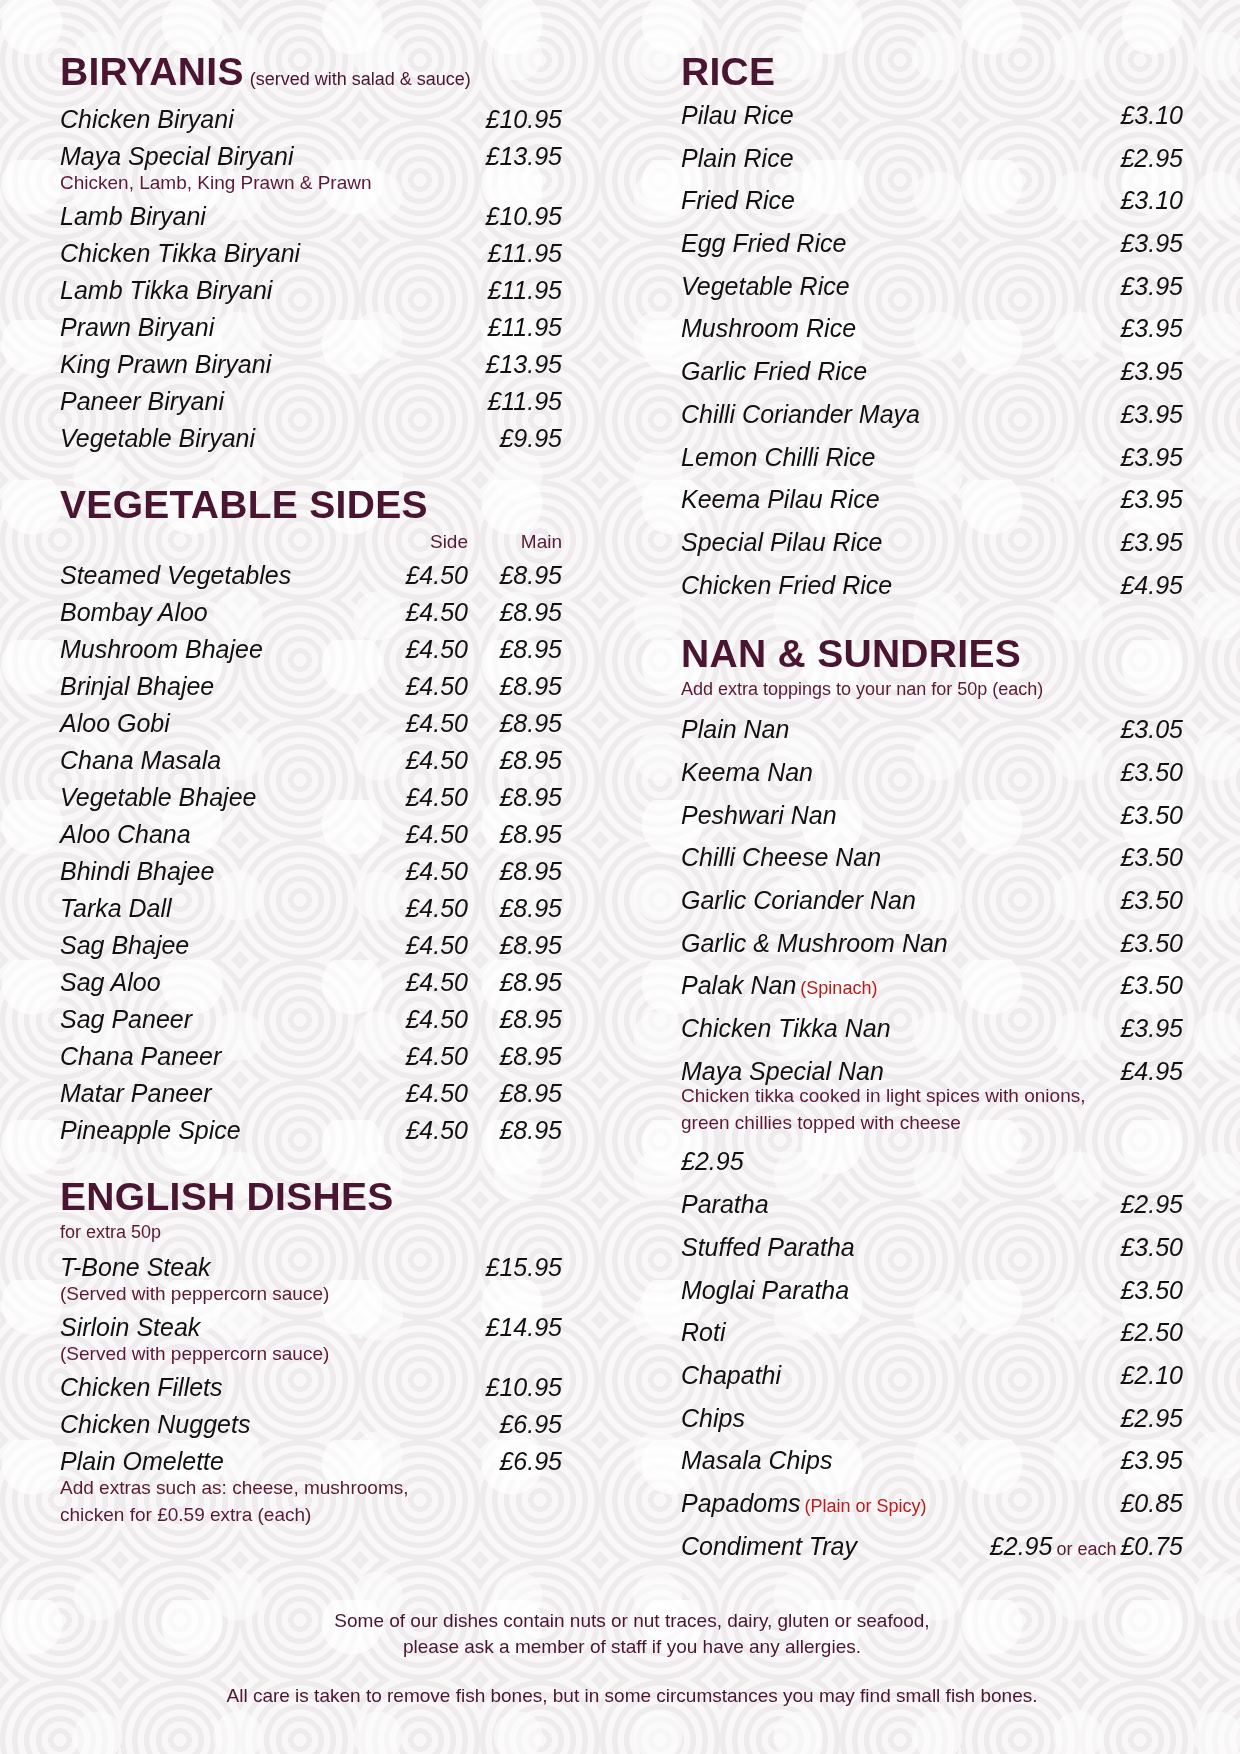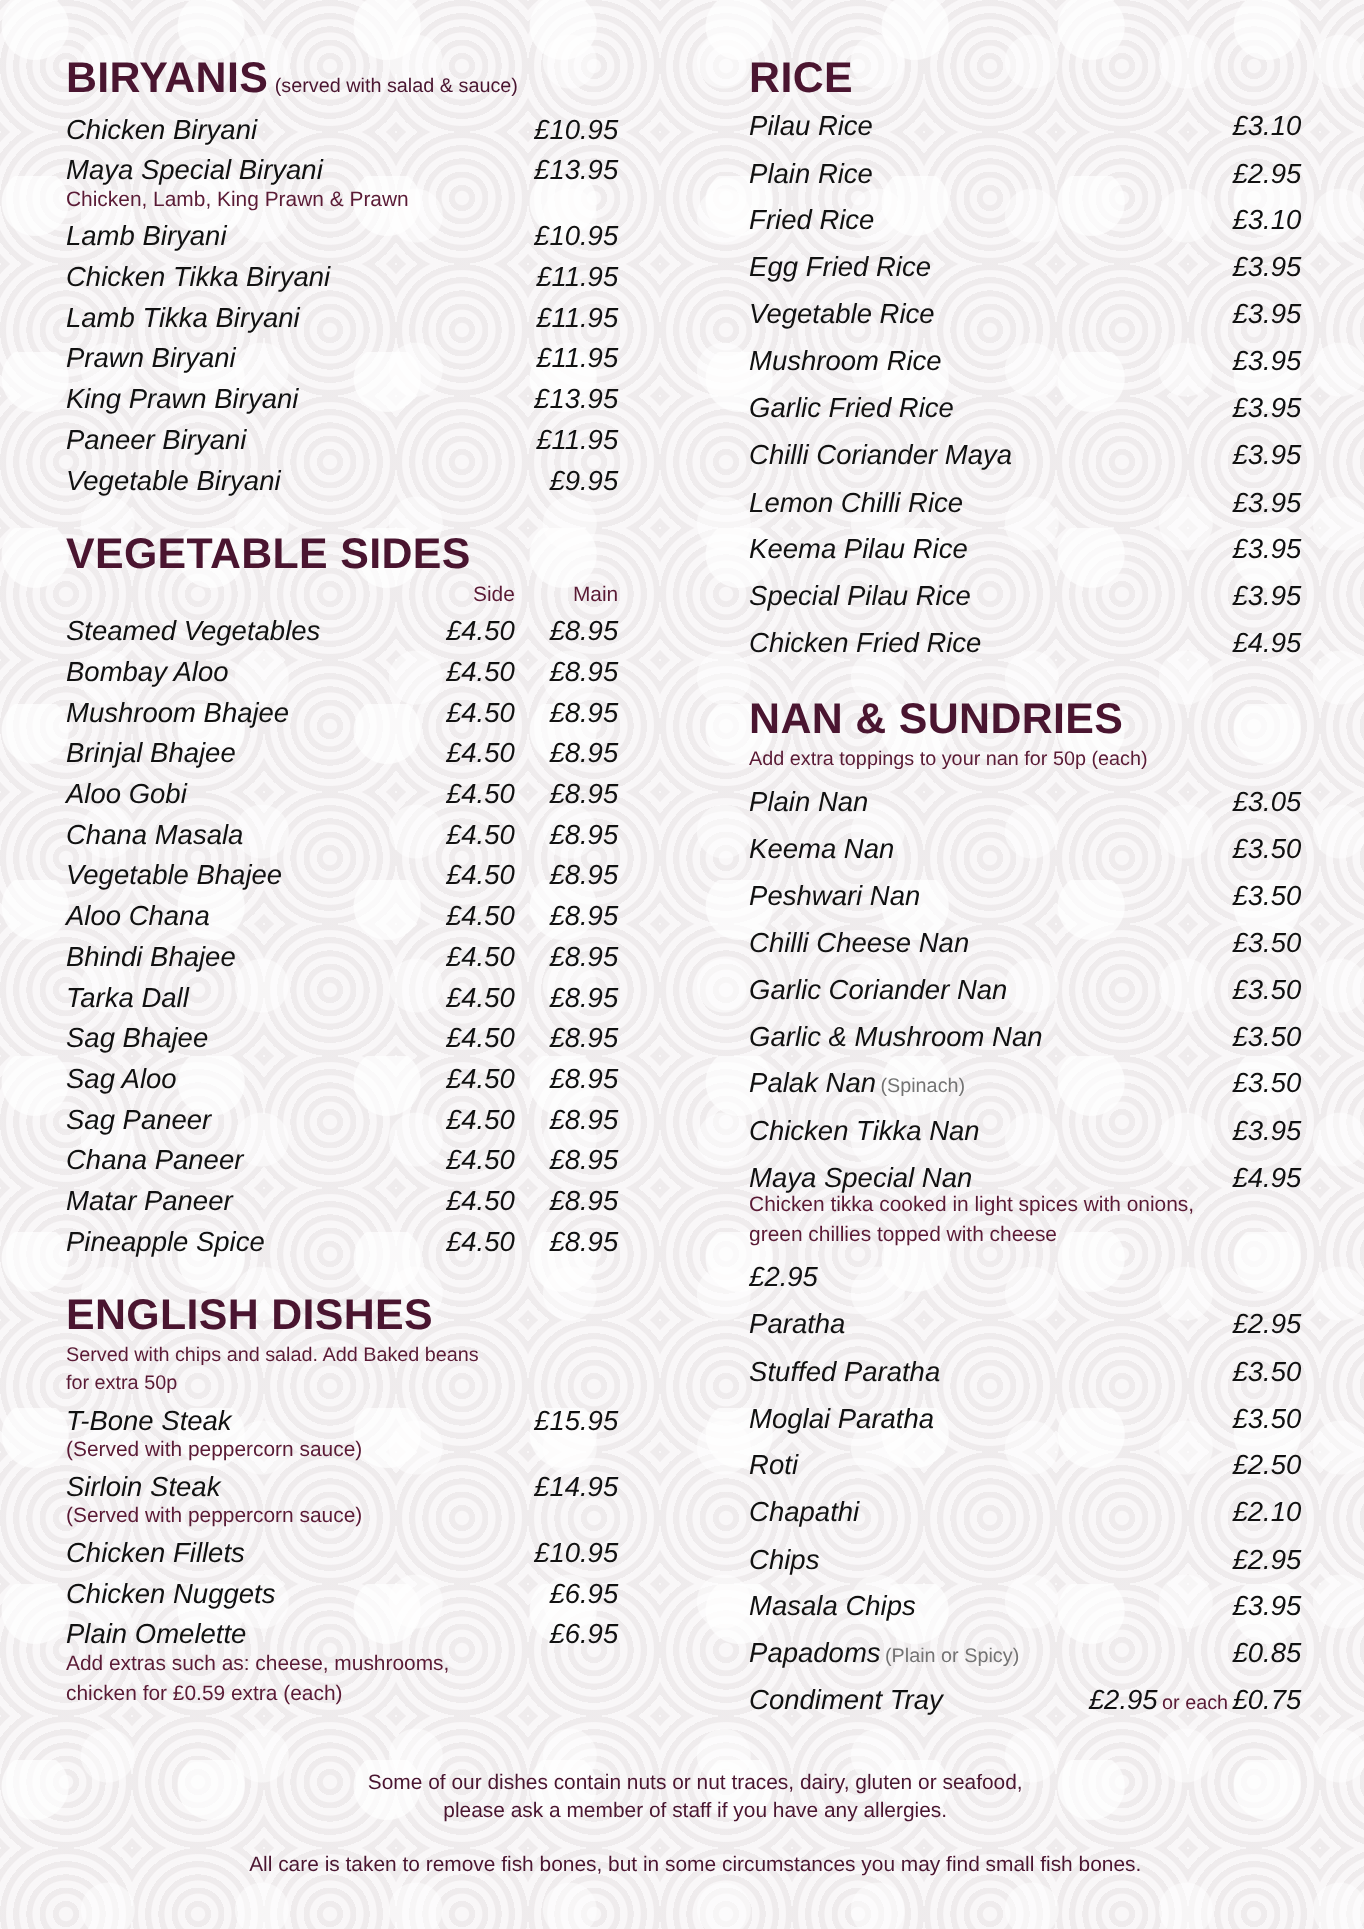--- a/index.html
+++ b/index.html
@@ -25,21 +25,21 @@
     font-family: "Liberation Sans", sans-serif;
     font-weight: bold; color: #4a1530; font-size: 39px; line-height: 44px;
     letter-spacing: 0.3px; margin: 0;
   }
   .sec-title-note { font-size: 18px; font-weight: normal; color: #4a1530; margin-left: 6px; letter-spacing: 0; }
   .sec-sub { color: #5a1a35; font-size: 18px; line-height: 26px; margin: 0 0 6px 0; }
 
   .row { display: flex; align-items: baseline; justify-content: space-between; height: 37px; line-height: 37px; }
   .row.rice { height: 42.7px; line-height: 42.7px; }
   .name { font-style: italic; font-size: 25px; color: #111; white-space: nowrap; }
-  .name-note { font-style: normal; font-size: 18px; color: #737373; margin-left: 4px; }
+  .name-note { font-style: normal; font-size: 18px; color: #b91c1c; margin-left: 4px; }
   .price { font-style: italic; font-size: 25px; color: #111; white-space: nowrap; }
   .price-or { font-style: normal; font-size: 18px; color: #5a1a35; margin: 0 4px; }
   .desc { color: #5a1a35; font-size: 19px; line-height: 27px; margin-top: -6px; margin-bottom: 2px; }
 
   .veg-head { display: flex; justify-content: flex-end; font-size: 19px; color: #5a1a35; height: 30px; line-height: 30px; }
   .veg-head span { display: inline-block; width: 94px; text-align: right; }
   .veg-prices { display: flex; }
   .veg-prices .price { display: inline-block; width: 94px; text-align: right; }
 
   .footer { position: absolute; left: 0; width: 1240px; text-align: center; color: #4a1530; font-size: 19px; line-height: 26px; padding-left: 12px; }
@@ -210,21 +210,20 @@
           <span class="veg-prices">
             <span class="price">£4.50</span>
             <span class="price">£8.95</span>
           </span>
         </div>
     </div>
 
     <div class="section">
       <h2 class="sec-title">ENGLISH DISHES</h2>
       <div class="sec-sub" style="margin-bottom:4px;">
-          <div>Served with chips and salad. Add Baked beans</div>
           <div>for extra 50p</div>
         </div>
       <div class="row">
           <span class="name">T-Bone Steak</span>
           <span class="price">£15.95</span>
         </div>
       <div class="desc">(Served with peppercorn sauce)</div>
       <div class="row">
           <span class="name">Sirloin Steak</span>
           <span class="price">£14.95</span>

